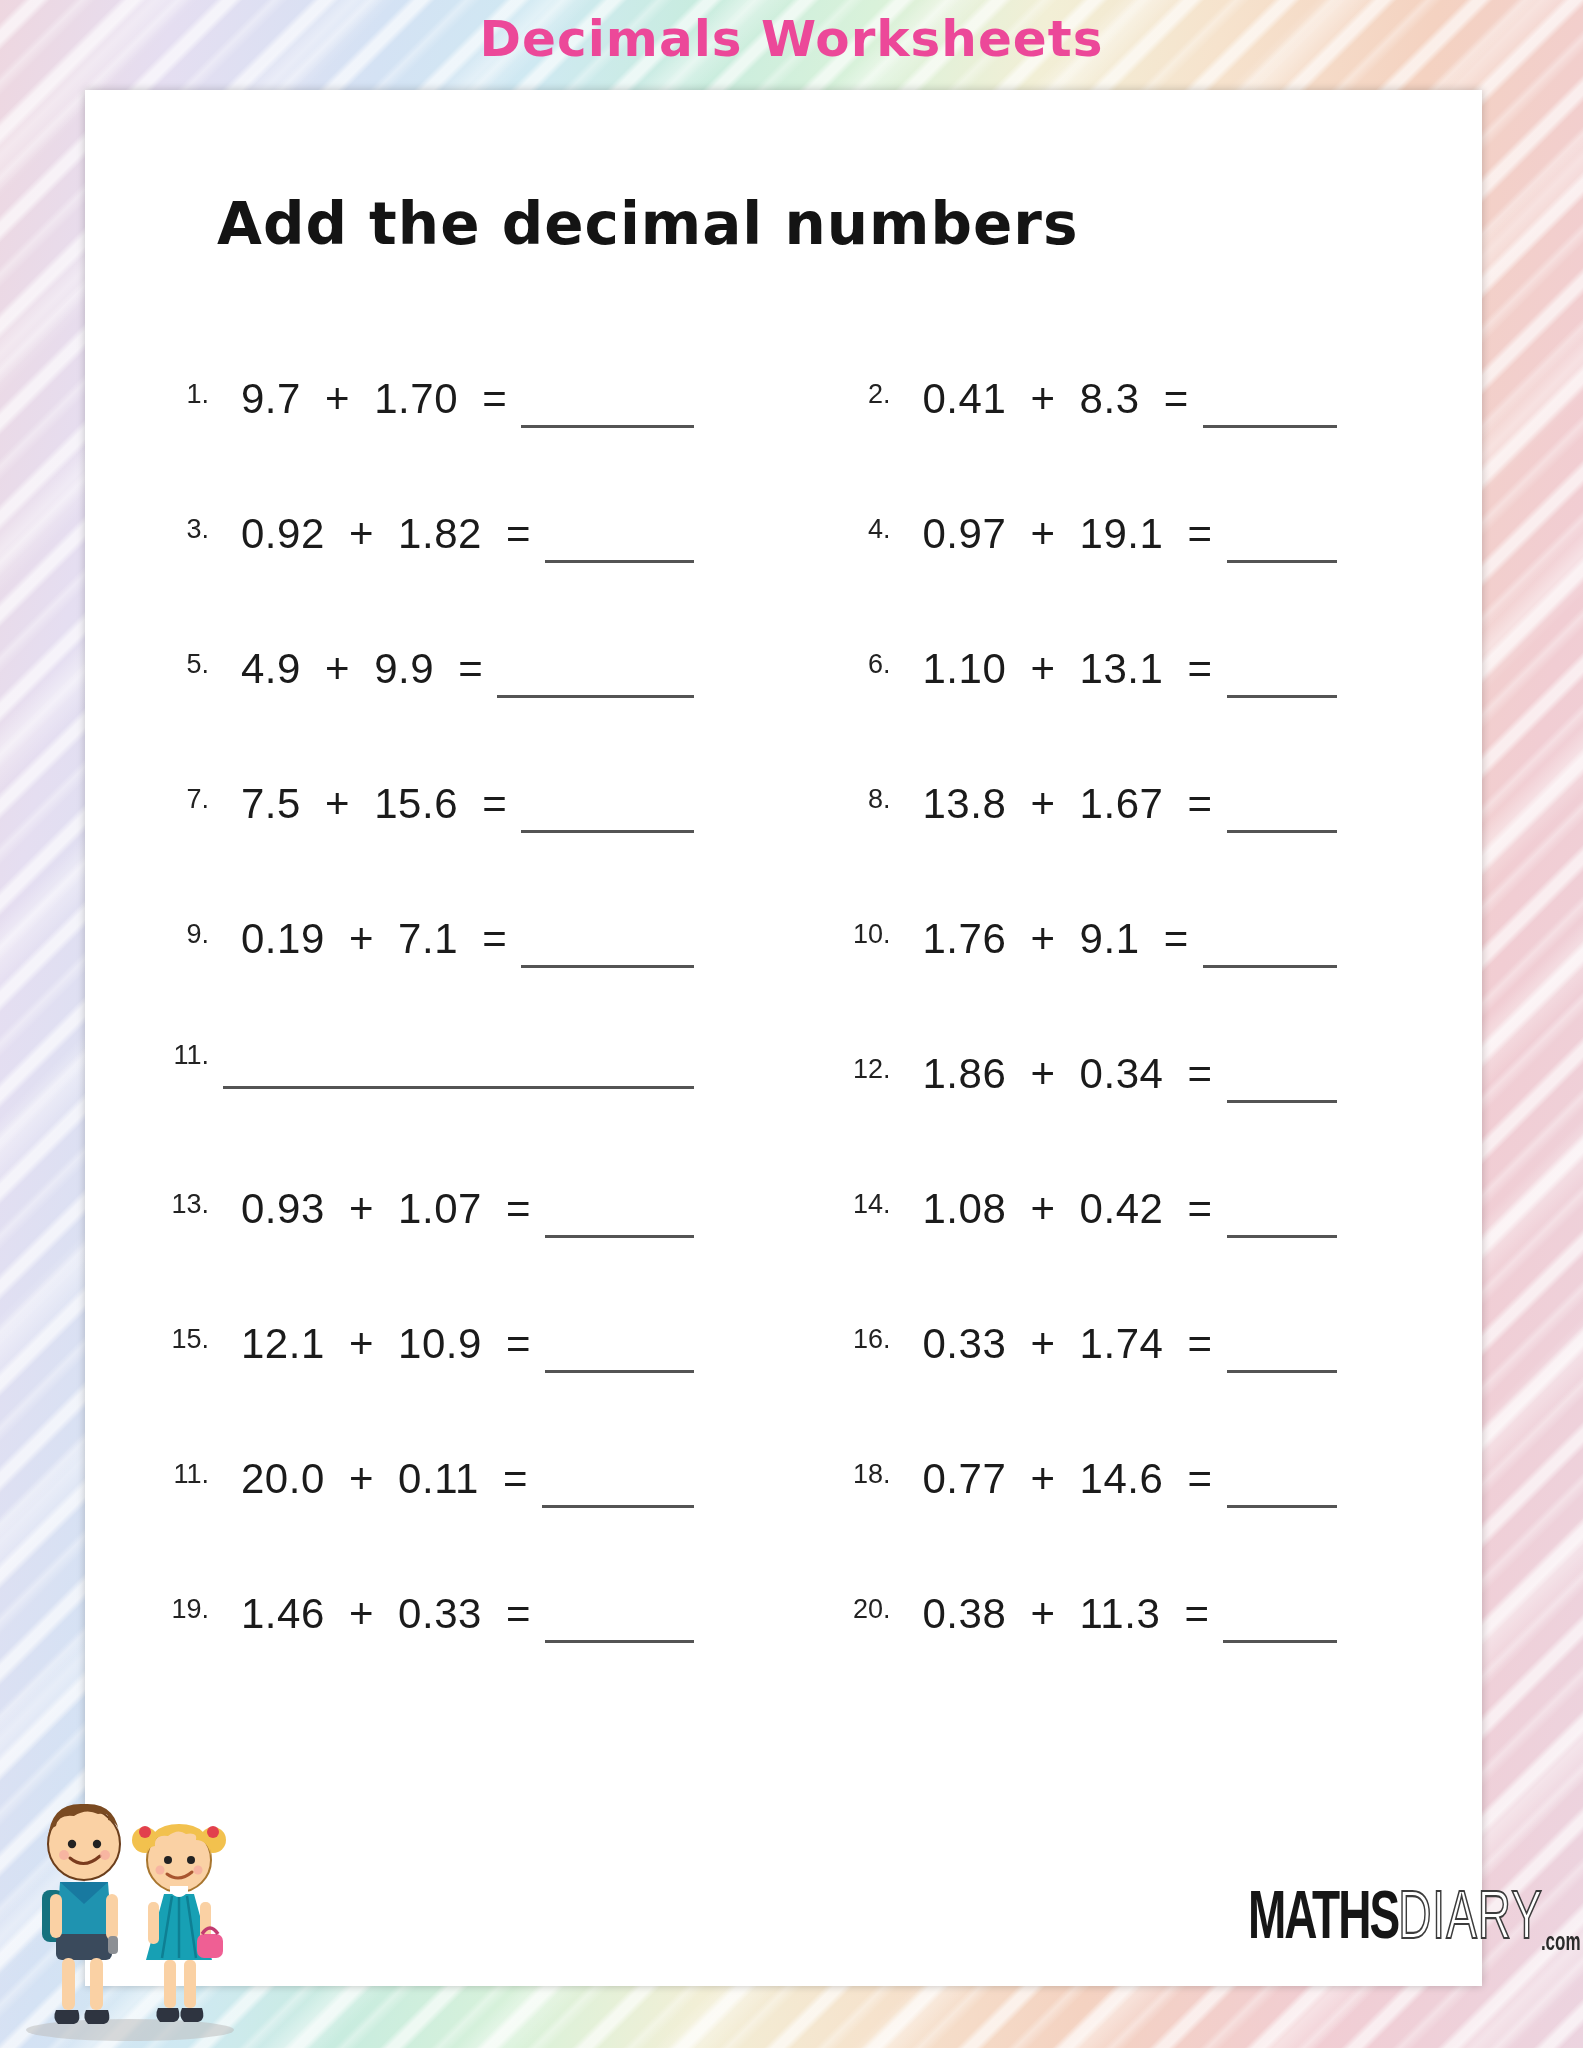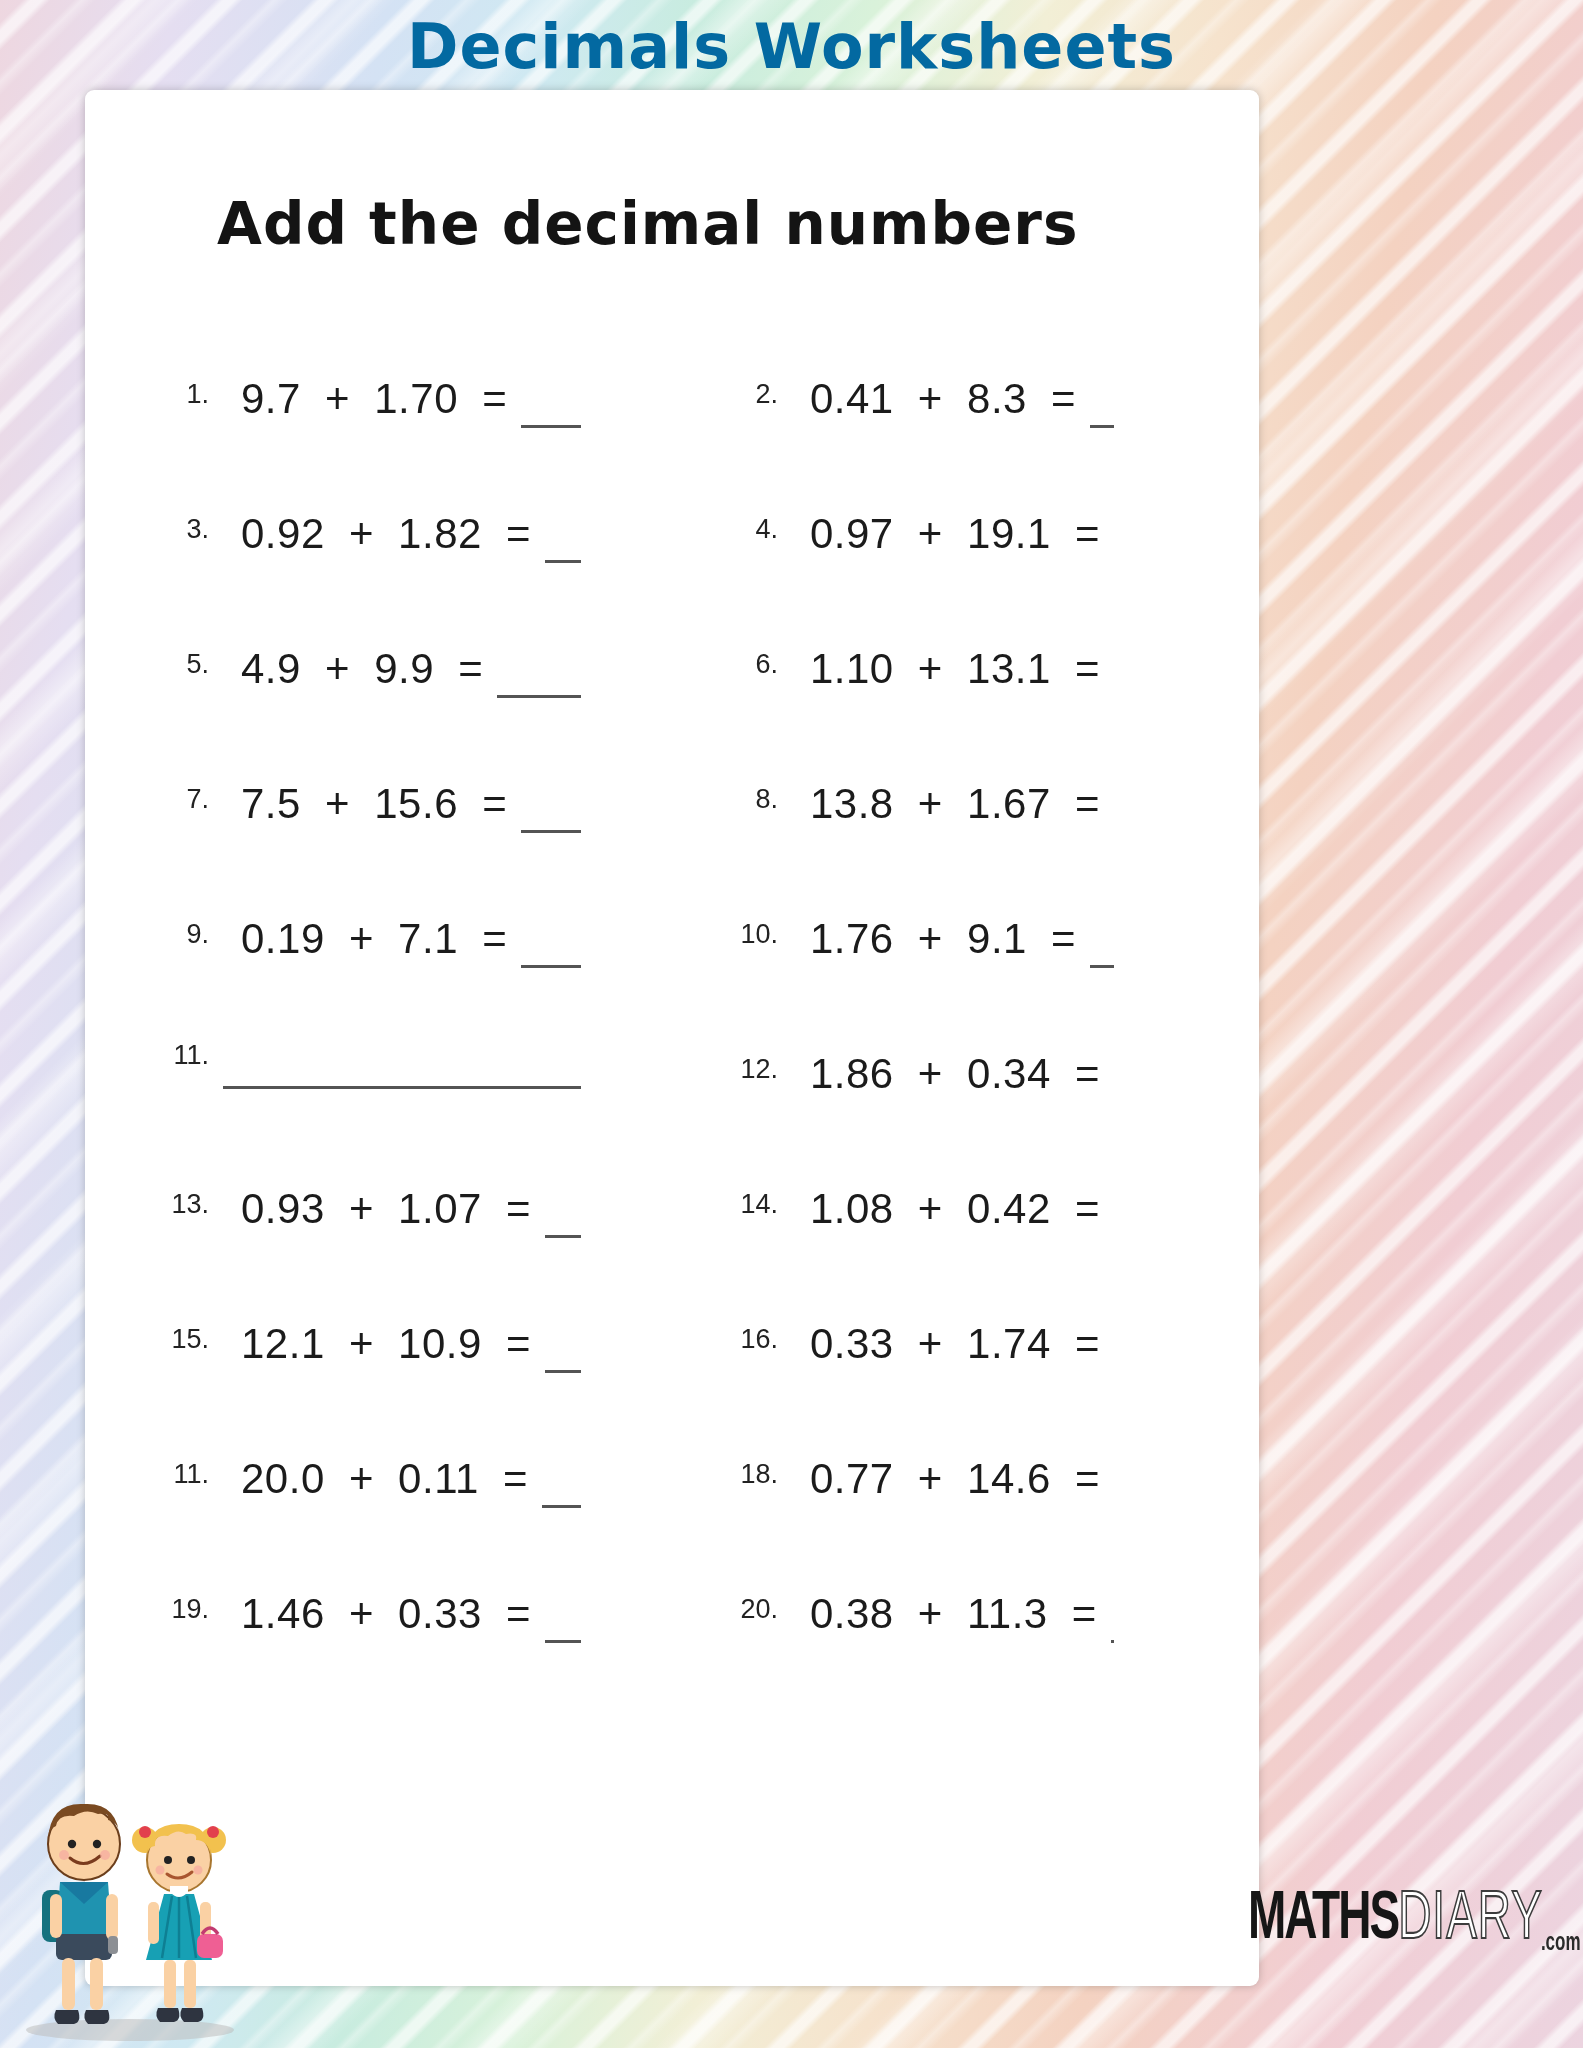--- a/index.html
+++ b/index.html
@@ -18,26 +18,26 @@
       linear-gradient(100deg,
         #eed7e0 0%, #e5def1 9%, #d4e2f4 20%, #cfe9f2 28%,
         #c8ecdf 36%, #d9f2da 45%, #f2efd6 54%, #f6e3cd 63%,
         #f4d2c1 74%, #f1cdd3 86%, #ecd4e0 100%);
     position:relative;
   }
 
   .page-title {
     position:absolute; top:10px; left:0; width:100%;
     text-align:center; font-family:"DejaVu Sans", sans-serif;
-    font-weight:bold; font-size:62px; letter-spacing:1px; color:#0369a1;
+    font-weight:bold; font-size:50px; letter-spacing:1px; color:#ec4899;
   }
 
   .paper {
-    position:absolute; left:85px; top:90px; width:1174px; height:1896px;
-    background:#ffffff; box-shadow:0 0 8px rgba(0,0,0,.22);border-radius:9px;
+    position:absolute; left:85px; top:90px; width:1397px; height:1896px;
+    background:#ffffff; box-shadow:0 0 8px rgba(0,0,0,.22);
   }
 
   .ws-heading {
     position:absolute; left:132px; top:100px;
     font-family:"DejaVu Sans", sans-serif; font-weight:bold;
     font-size:58px; color:#141414; letter-spacing:1px;
   }
 
   .problems-grid {
     position:absolute; left:0; top:285px; width:100%;

